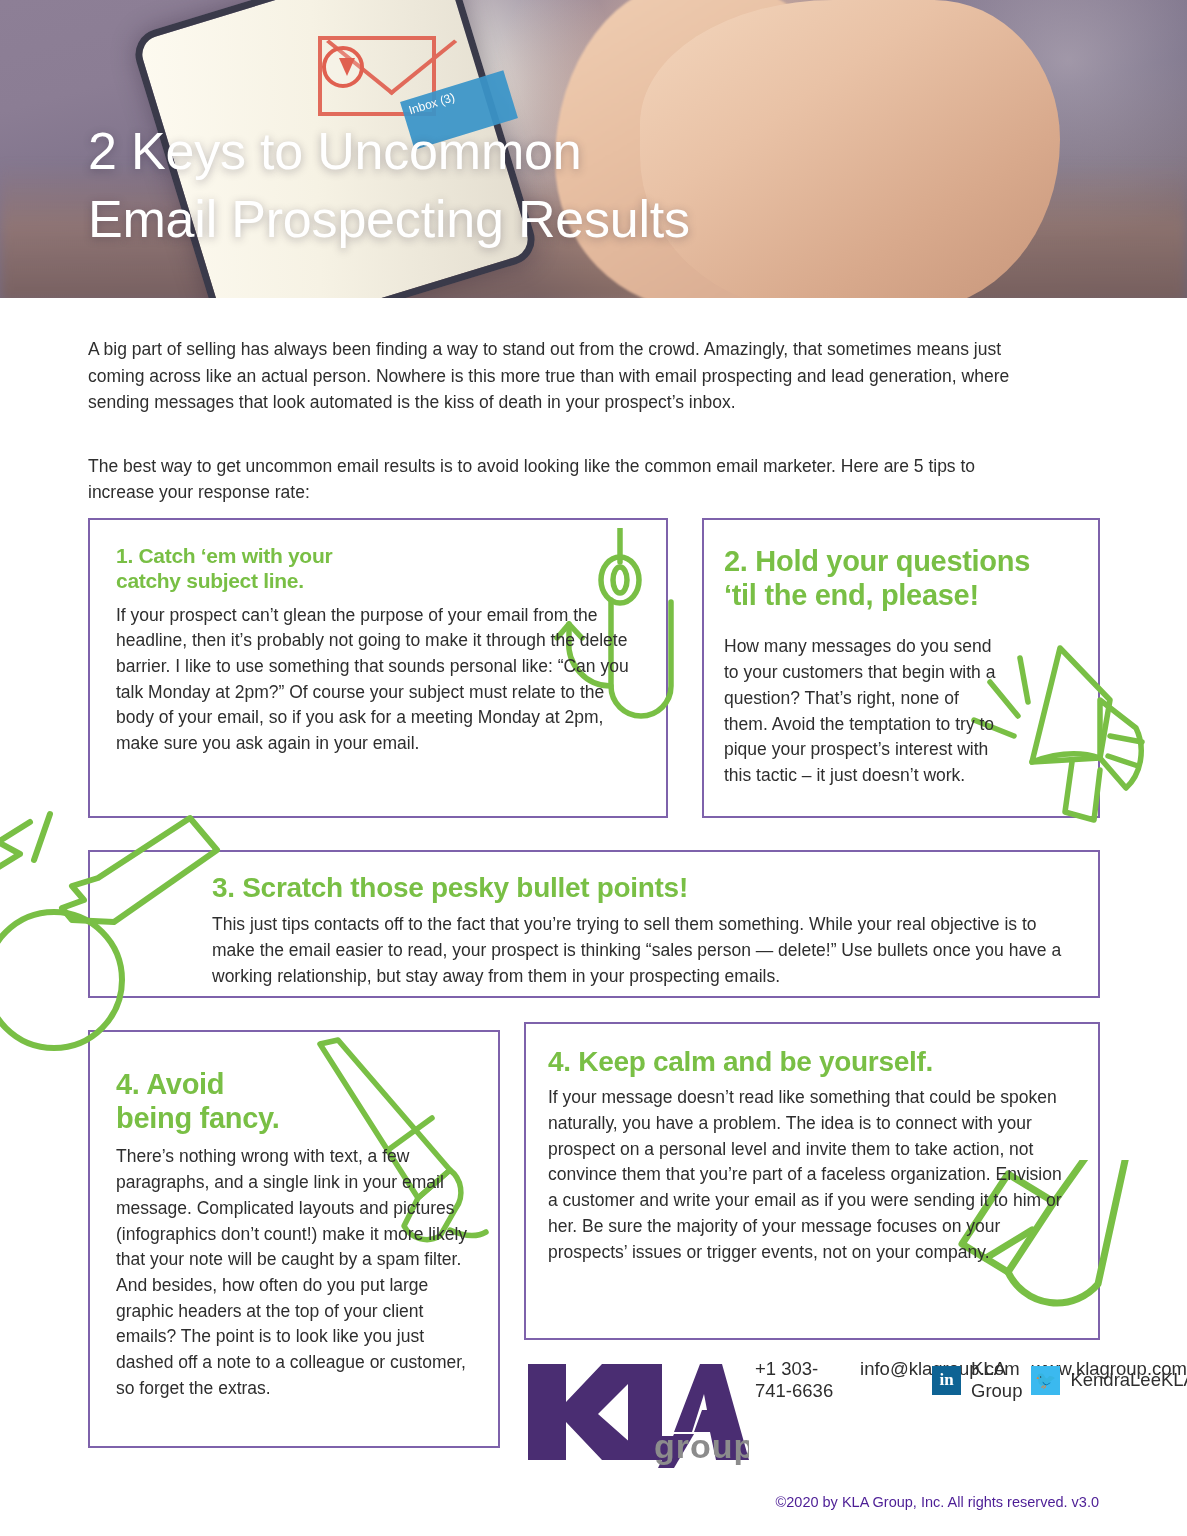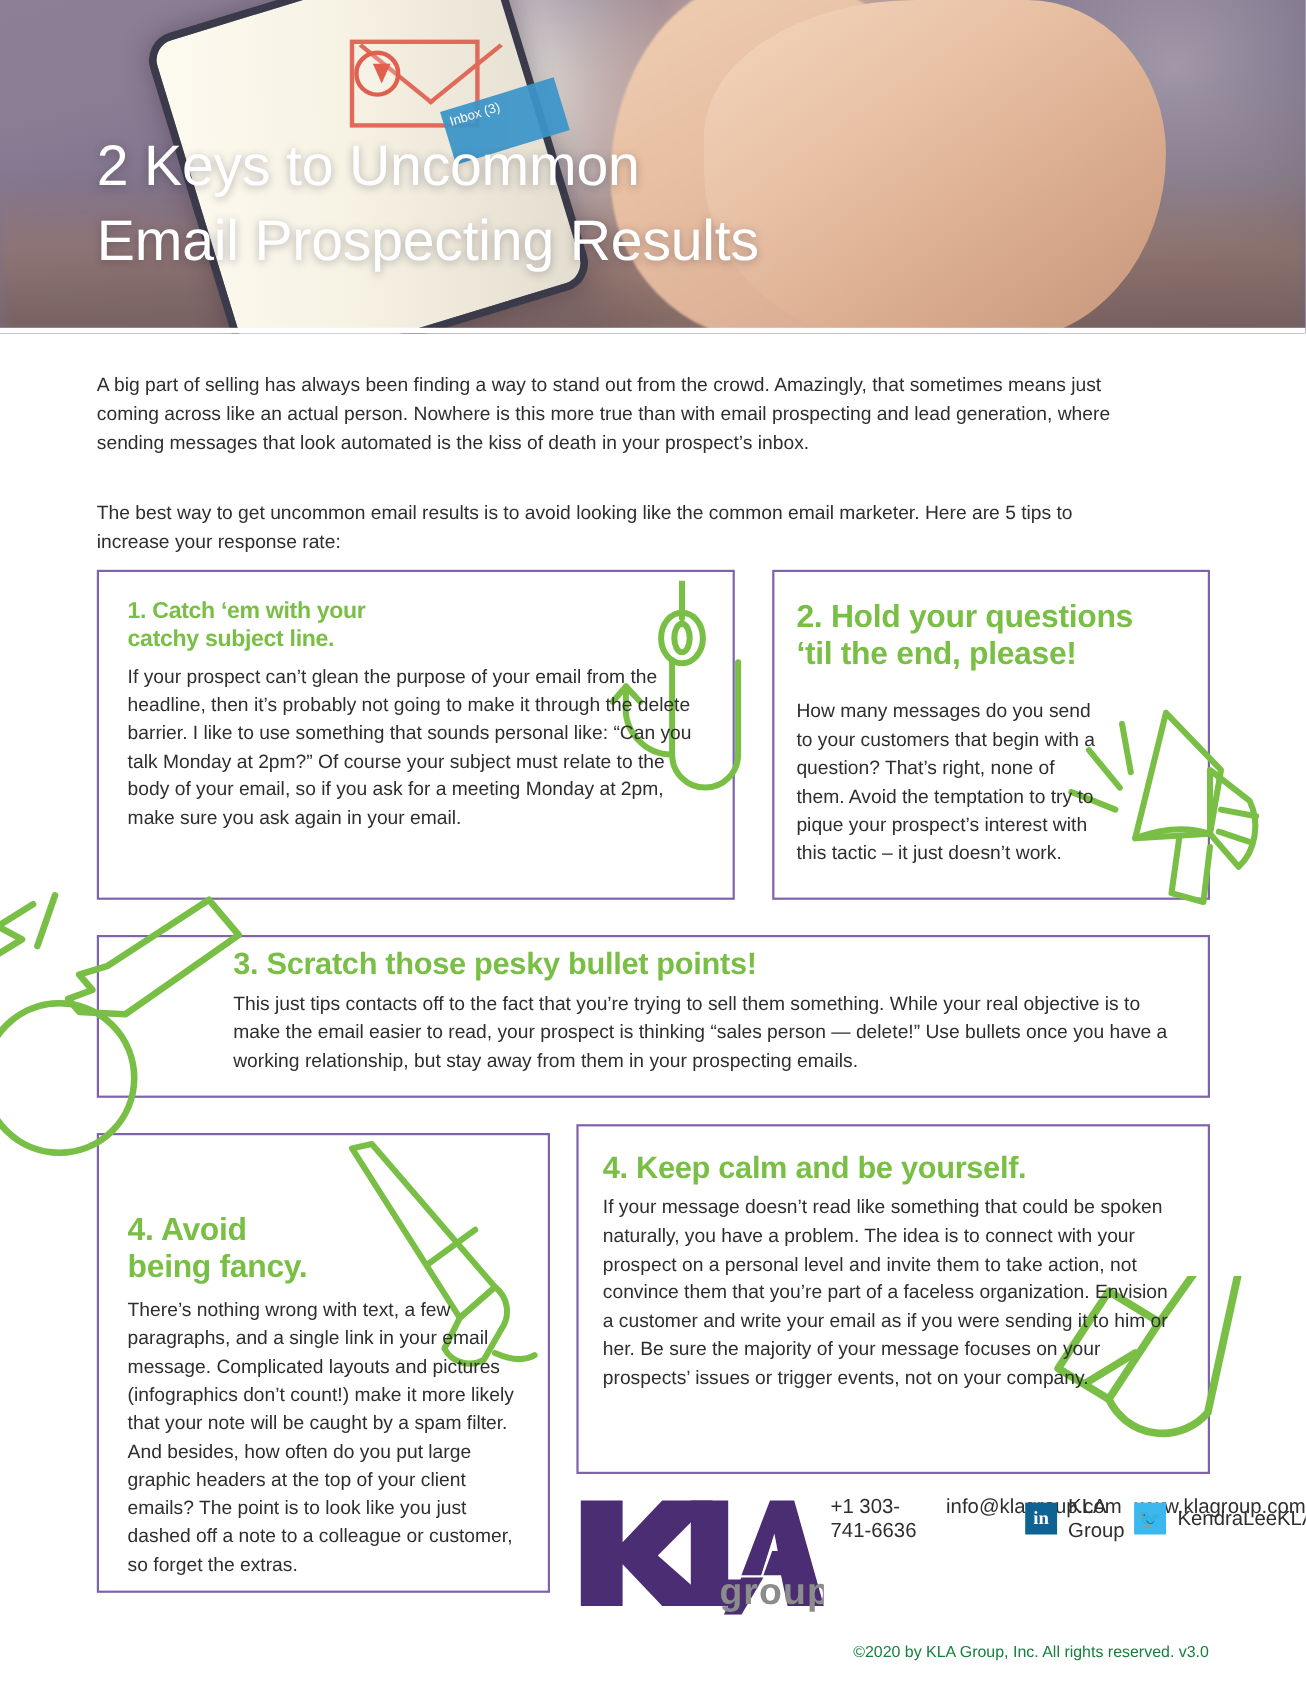--- a/index.html
+++ b/index.html
@@ -164,26 +164,26 @@
   #card1 .card-inner { padding: 24px 28px 0 26px; }
   #card1 h2 { font-size: 21px; line-height: 1.18; }
   #card1 p  { font-size: 17.5px; margin-top: 9px; width: 520px; }
 
   #card2 { left: 702px; top: 518px;  width: 398px;  height: 300px; }
   #card2 .card-inner { padding: 24px 20px 0 20px; }
   #card2 h2 { font-size: 29px; line-height: 1.18; }
   #card2 p  { font-size: 17.5px; margin-top: 22px; width: 272px; }
 
   #card3 { left: 88px;  top: 850px;  width: 1012px; height: 148px; }
-  #card3 .card-inner { padding: 8px 26px 0 122px; }
+  #card3 .card-inner { padding: 20px 26px 0 122px; }
   #card3 h2 { font-size: 28px; line-height: 1.15; }
   #card3 p  { font-size: 17.5px; margin-top: 8px; width: 865px; }
 
   #card4 { left: 88px;  top: 1030px; width: 412px; height: 418px; }
-  #card4 .card-inner { padding: 24px 20px 0 26px; margin-top: 45px; }
+  #card4 .card-inner { padding: 35px 20px 0 26px; }
   #card4 h2 { font-size: 29px; line-height: 1.18; }
   #card4 p  { font-size: 17.5px; margin-top: 9px; width: 360px; }
 
   #card5 { left: 524px; top: 1022px; width: 576px; height: 318px; }
   #card5 .card-inner { padding: 22px 22px 0 22px; }
   #card5 h2 { font-size: 28px; line-height: 1.15; }
   #card5 p  { font-size: 17.5px; margin-top: 7px; width: 528px; }
 
   
   .icon-deco { position: absolute; pointer-events: none; z-index: 1; }
@@ -235,21 +235,21 @@
     font-weight: bold;
     flex: 0 0 auto;
   }
   .sbadge.li { background: #0e6394; font-family: "Liberation Serif", serif; font-style: normal; }
   .sbadge.tw { background: #3bb9ef; }
   .sbadge.fb { background: #3a5a9b; font-family: "Liberation Serif", serif; }
   .copyright {
     position: absolute;
     right: 88px; top: 142px;
     font-size: 14.5px;
-    color: #15803d;
+    color: #4c1d95;
   }
 </style>
 </head>
 <body>
 
 <div class="hero">
   <div class="hero-photo"></div>
   <div class="hero-phone"></div>
   <div class="hero-thumb"></div>
   <div class="hero-hand"></div>

